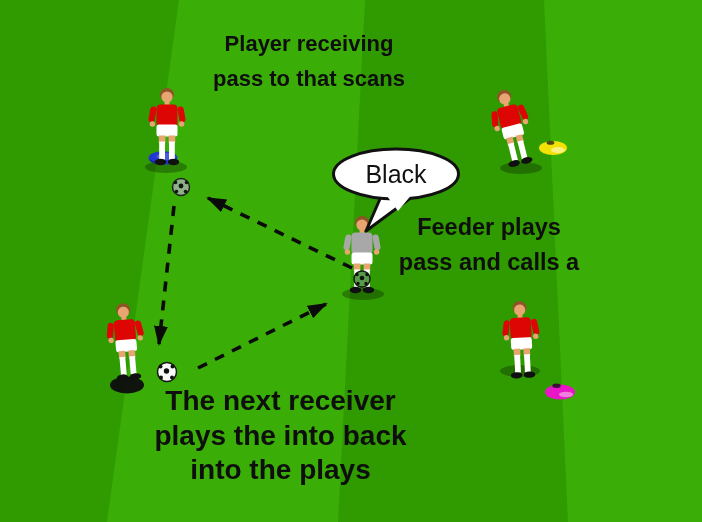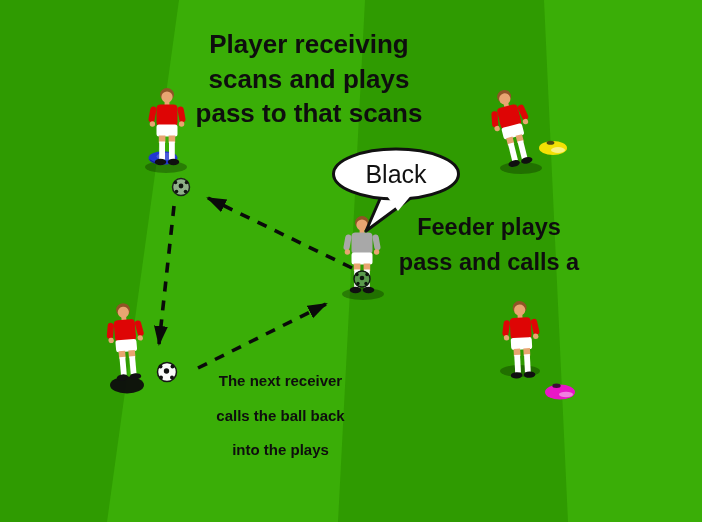--- a/index.html
+++ b/index.html
@@ -2,23 +2,23 @@
 <html><head>
 <meta charset="utf-8">
 <style>
   html,body{margin:0;padding:0;background:#1c1c1c;}
   .stage{
     position:relative;width:702px;height:522px;overflow:hidden;
     font-family:"Liberation Sans",sans-serif;
   }
   .stage svg.scene{position:absolute;left:0;top:0;width:702px;height:522px;}
   .ann{position:absolute;z-index:4;text-align:center;font-weight:700;color:#0e0e0e;}
-  .ann-top{left:159px;top:27px;width:300px;font-size:26px;line-height:34.5px;}
+  .ann-top{left:159px;top:27px;width:300px;font-size:22px;line-height:34.5px;}
   .ann-feeder{left:357px;top:210px;width:264px;font-size:23.5px;line-height:34.5px;text-align:center;}
-  .ann-bottom{left:128px;top:364px;width:305px;font-size:15px;line-height:34.5px;}
+  .ann-bottom{left:128px;top:384px;width:305px;font-size:28px;line-height:34.5px;}
   .bubble-text{font-size:25px;font-weight:400;fill:#111;font-family:"Liberation Sans",sans-serif;}
 </style>
 </head>
 <body>
 
 <div class="stage">
 
   <svg class="scene" viewBox="0 0 702 522">
     <defs>
       <marker id="ah" markerUnits="userSpaceOnUse" markerWidth="26" markerHeight="20" refX="18" refY="7" orient="auto">
@@ -107,26 +107,25 @@
     <g>
       <polygon points="383,192 416,194 366,231" fill="#ffffff" stroke="#111" stroke-width="3" stroke-linejoin="round"></polygon>
       <ellipse cx="396" cy="174" rx="62.5" ry="25" fill="#ffffff" stroke="#111" stroke-width="3"></ellipse>
       <polygon points="384,192 413,193 398,211" fill="#ffffff"></polygon>
       <text x="396" y="183" text-anchor="middle" class="bubble-text">Black</text>
     </g>
   </svg>
 
   <div class="ann ann-top">
     <div>Player receiving</div>
-    <div>scans and plays</div>
     <div>pass to that scans</div>
   </div>
   <div class="ann ann-feeder">
     <div>Feeder plays</div>
     <div>pass and calls a</div>
   </div>
   <div class="ann ann-bottom">
     <div>The next receiver</div>
-    <div>calls the ball back</div>
+    <div>plays the into back</div>
     <div>into the plays</div>
   </div>
 
 </div>
 
 </body></html>

